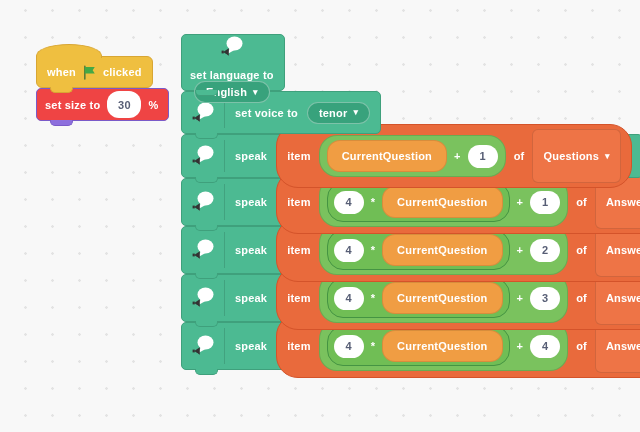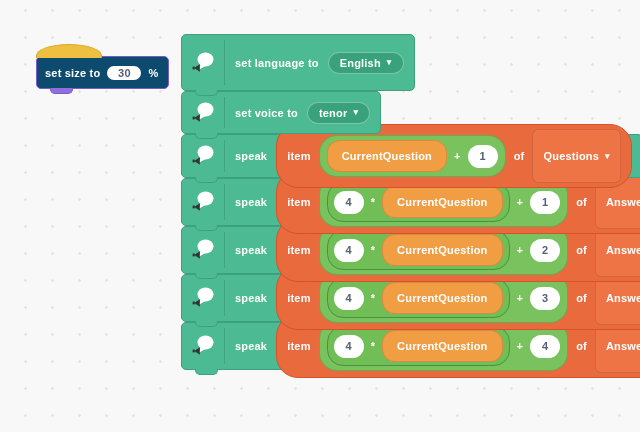--- a/index.html
+++ b/index.html
@@ -14,42 +14,42 @@
   .stack-left{left:36px;top:44px;}
   .stack-right{left:181px;top:34px;}
 
   .blk{position:relative;display:flex;align-items:center;box-sizing:border-box;
        color:#fff;font-size:11px;font-weight:700;letter-spacing:.2px;}
   .body{border-radius:0 6px 6px 6px;}
   .rounded{border-radius:5px;}
 
   
   .c-yellow{background:#efbf40;border:1px solid #d8a634;}
-  .c-purple{background:#0c4a6e;border:1px solid #7a5ac9;}
+  .c-purple{background:#ef4444;border:1px solid #7a5ac9;}
   .c-teal{background:#4cba92;border:1px solid #3fa07c;}
 
   
   .tab::after{content:"";position:absolute;left:13px;bottom:-6px;width:21px;height:5px;
               border-radius:0 0 5px 5px;z-index:3;}
   .c-yellow.tab::after{background:#efbf40;border:1px solid #d8a634;border-top:none;}
   .c-purple.tab::after{background:#8d6fdd;border:1px solid #7a5ac9;border-top:none;}
   .c-teal.tab::after{background:#4cba92;border:1px solid #3fa07c;border-top:none;}
 
   
   .dome{position:relative;z-index:2;height:13px;margin-bottom:-2px;
         border-radius:37px 37px 0 0/13px 13px 0 0;border-bottom:none;}
   .dome.c-yellow{border:1px solid #d8a634;border-bottom:none;background:#efbf40;}
 
   .hat-body{height:32px;padding:0 10px;gap:6px;}
 
   
   .oval-white{display:inline-flex;align-items:center;justify-content:center;
       min-width:30px;height:23px;padding:0 8px;border-radius:12px;background:#fff;
       color:#575e75;font-size:11px;font-weight:700;box-sizing:border-box;}
-  .oval-small{min-width:34px;height:14px;}
+  .oval-small{min-width:34px;height:27px;}
   .var-oval{display:inline-flex;align-items:center;justify-content:center;height:32px;
       padding:0 14px;border-radius:13px;background:#f09d43;border:1px solid rgba(0,0,0,.10);
       color:#fff;font-size:11px;font-weight:700;box-sizing:border-box;}
   .op{display:inline-flex;align-items:center;gap:7px;padding:4px 7px;border-radius:18px;
       background:#7ac25e;border:1px solid rgba(0,0,0,.12);}
   .op-inner{display:inline-flex;align-items:center;gap:7px;padding:3px 6px;border-radius:16px;
       background:#70be55;border:1px solid #459443;}
   .list-block{display:inline-flex;align-items:center;gap:8px;padding:4px 10px;border-radius:22px;
       background:#e96a3c;border:1px solid #d4532a;}
   .dd{display:inline-flex;align-items:center;gap:6px;font-weight:700;cursor:default;}
@@ -64,31 +64,41 @@
   .row{padding:0 10px 0 8px;width:fit-content;}
   .lbl{white-space:nowrap;}
   .flag-icon{width:15px;height:15px;display:inline-block;}
 </style>
 </head>
 <body>
 
 <div class="stack stack-left">
   <div style="z-index:20;position:relative;">
     <div class="dome c-yellow" style="width:64px;"></div>
+    <div class="blk body hat-body c-yellow tab">
+      <span class="lbl">when</span>
+      <span class="flag-icon">
+        <svg viewBox="0 0 16 16" width="15" height="15">
+          <path d="M3 1.5 V15" stroke="#5d7d35" stroke-width="1.7" stroke-linecap="round" fill="none"></path>
+          <path d="M3 2 L13.6 2 L11.4 5.5 L13.6 9 L3 9 Z" fill="#45a845"></path>
+        </svg>
+      </span>
+      <span class="lbl">clicked</span>
+    </div>
   </div>
   <div class="blk body rounded c-purple tab row" style="height:33px;gap:7px;z-index:10;position:relative;">
     <span class="lbl">set size to</span>
     <span class="oval-white oval-small">30</span>
     <span class="lbl">%</span>
   </div>
 </div>
 
 <div class="stack stack-right">
   <div id="tts-rows" style="display:flex;flex-direction:column;align-items:flex-start;">
-      <div class="blk body rounded c-teal tab row" style="height: 57px; z-index: 50;">
+      <div class="blk body rounded c-teal tab row" style="height: 57px; z-index: 50; flex-direction: column;">
         <span class="tts-icon"><svg viewBox="0 0 26 24" width="26" height="24">
             <ellipse cx="15.5" cy="8.5" rx="8" ry="7" fill="#ffffff"></ellipse>
             <path d="M11 13 L7.5 19.5 L15.5 15 Z" fill="#ffffff"></path>
             <path d="M9.8 13.2 L4.2 17 L9.8 20.8 Z" fill="#333333"></path>
             <rect x="2.6" y="15.6" width="2.2" height="2.8" fill="#333333"></rect>
           </svg></span>
         <span class="divider"></span>
         <span class="lbl">set language to</span>
         <span style="width: 9px;"></span>
         <span class="dd dd-teal">

